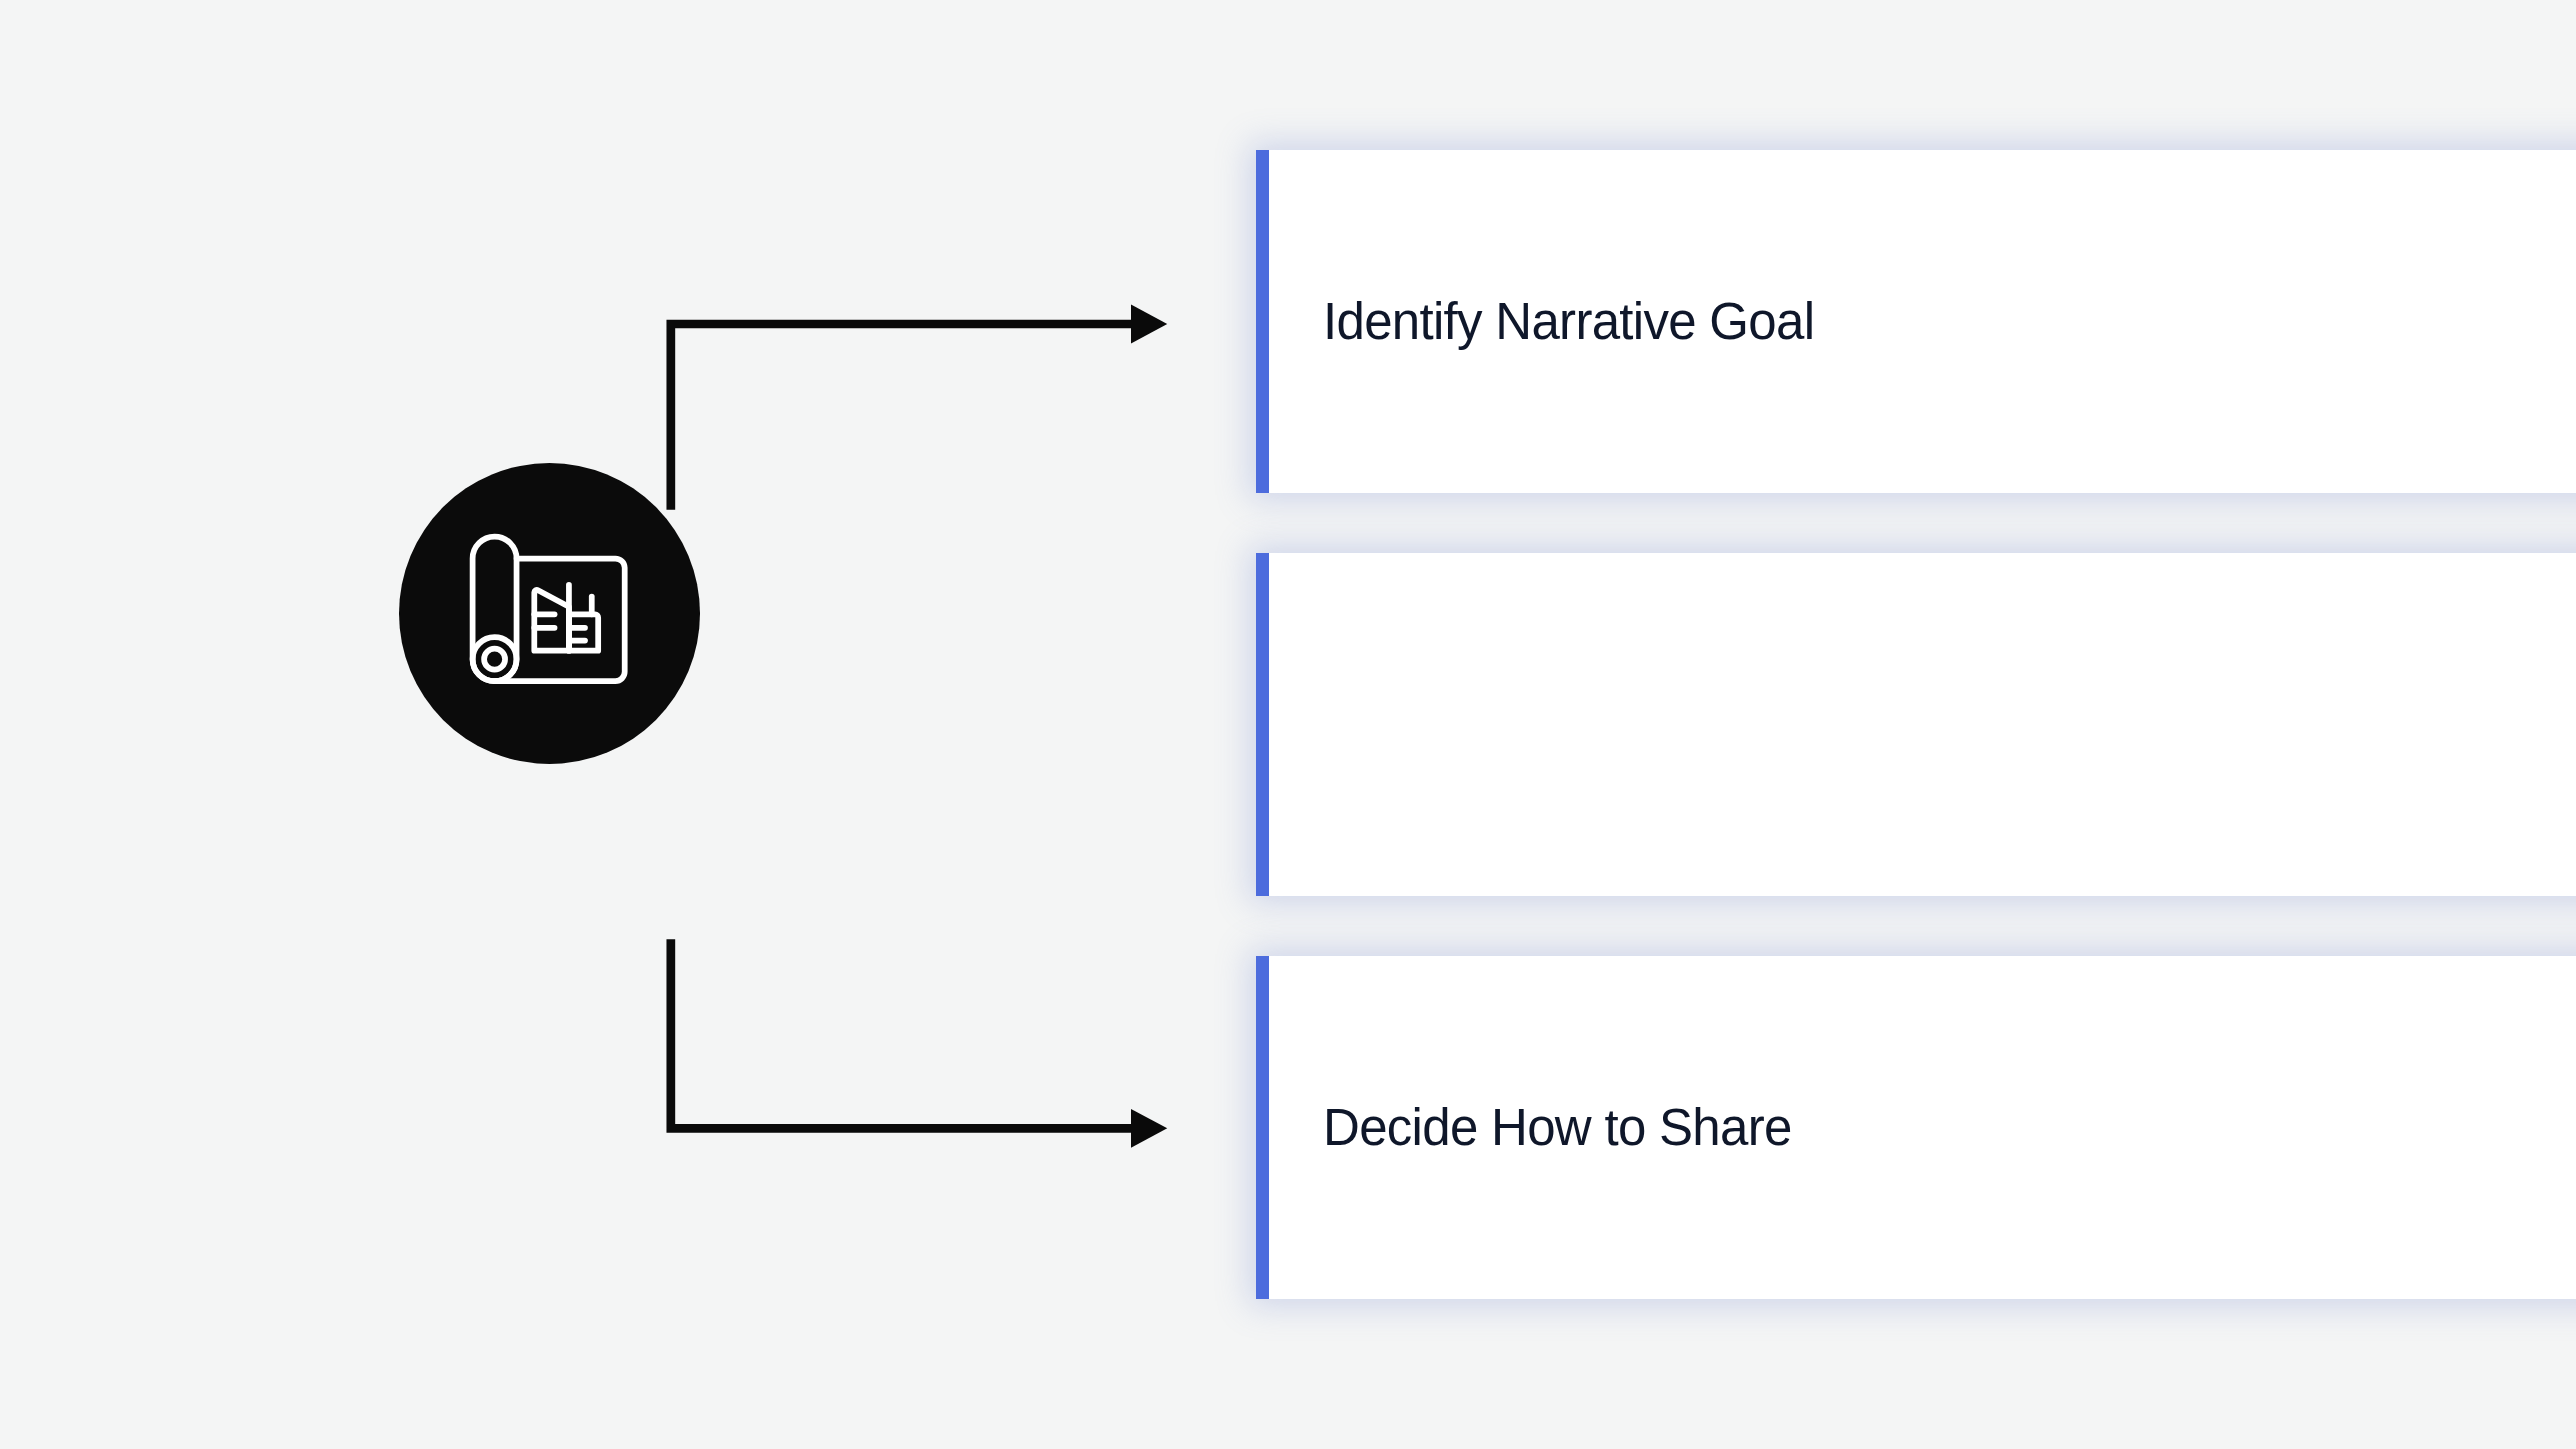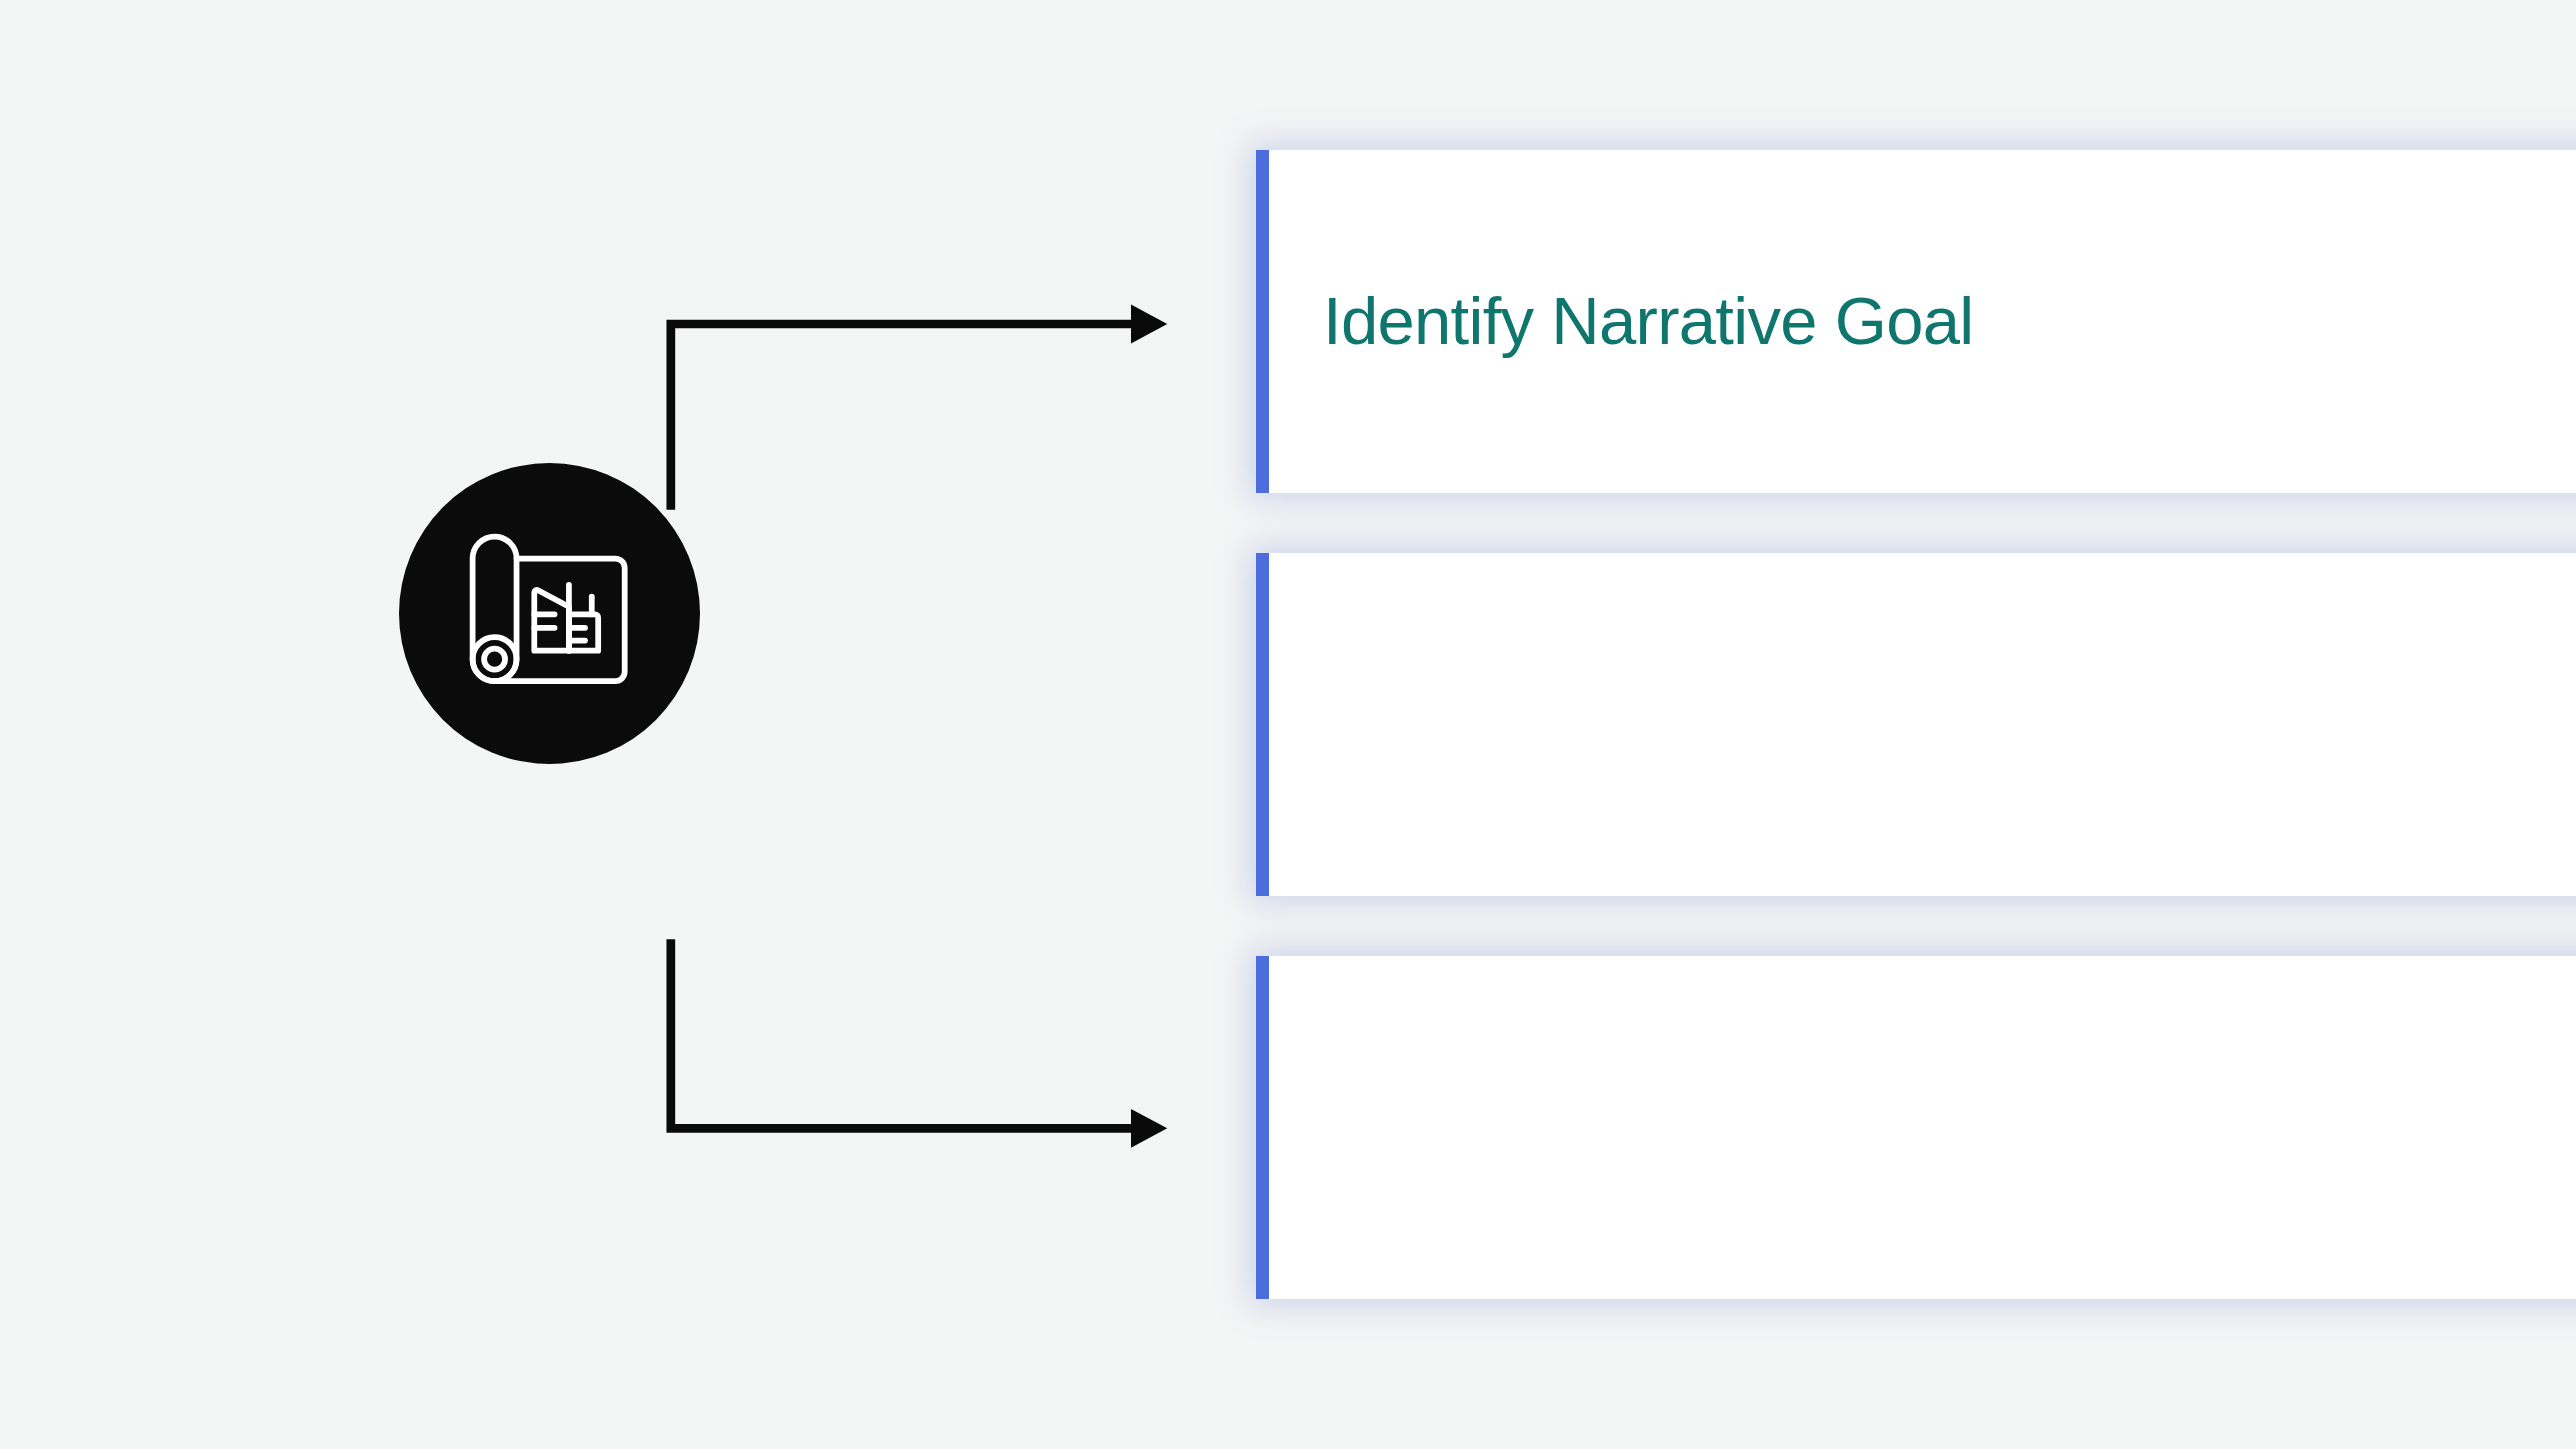--- a/index.html
+++ b/index.html
@@ -75,24 +75,24 @@
     position: absolute;
     left: 0;
     top: 0;
     width: 13.4px;
     height: 100%;
     background: #4d6cdd;
   }
   .card .card-label {
     position: relative;
     margin-left: 67px;
-    font-size: 67px;
+    font-size: 51px;
     line-height: 1.05;
     font-weight: 400;
-    color: #0f766e;
+    color: #0f172a;
     letter-spacing: -0.7px;
     white-space: nowrap;
   }
 
   #card-0 { top: 150px; }
   #card-1 { top: 553px; }
   #card-2 { top: 956px; }
 </style>
 </head>
 <body>
@@ -148,16 +148,17 @@
     <span class="accent"></span>
     <span class="card-label">Identify Narrative Goal</span>
   </div>
 
   <div class="card" id="card-1">
     <span class="accent"></span>
   </div>
 
   <div class="card" id="card-2">
     <span class="accent"></span>
+    <span class="card-label">Decide How to Share</span>
   </div>
 
 </div>
 
 
 </body></html>

